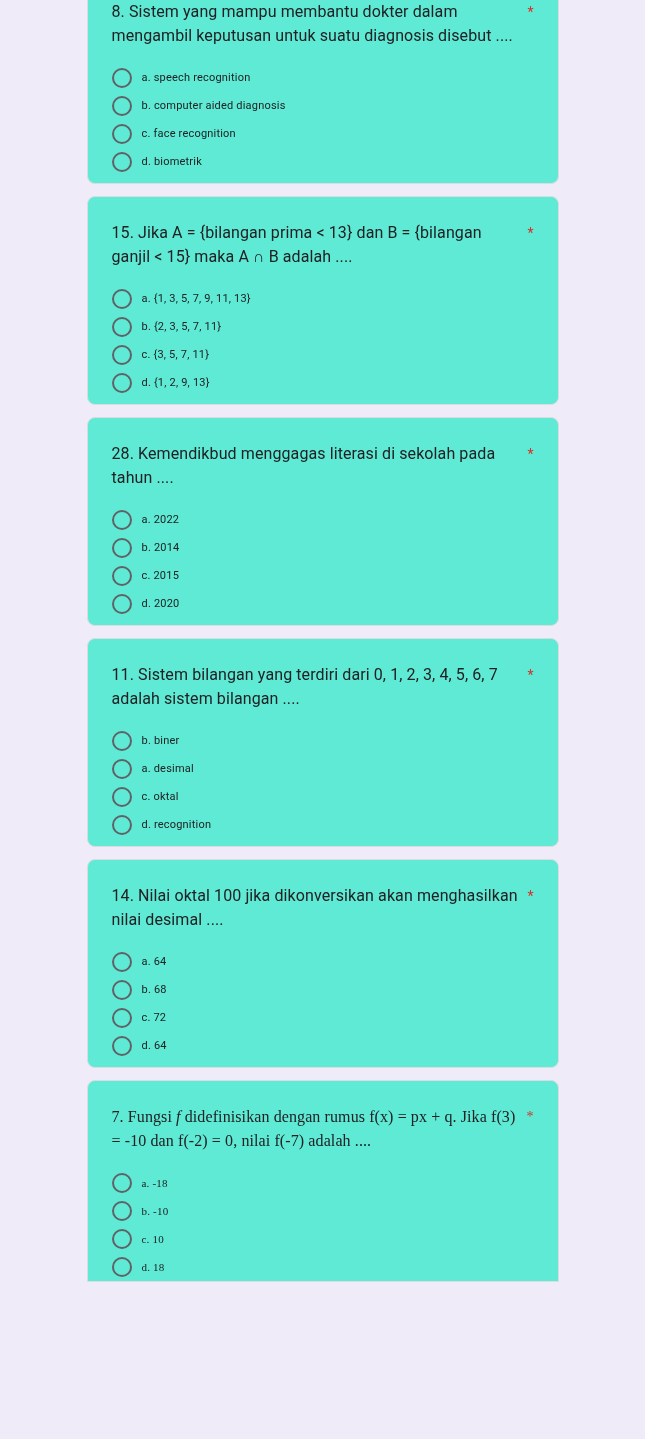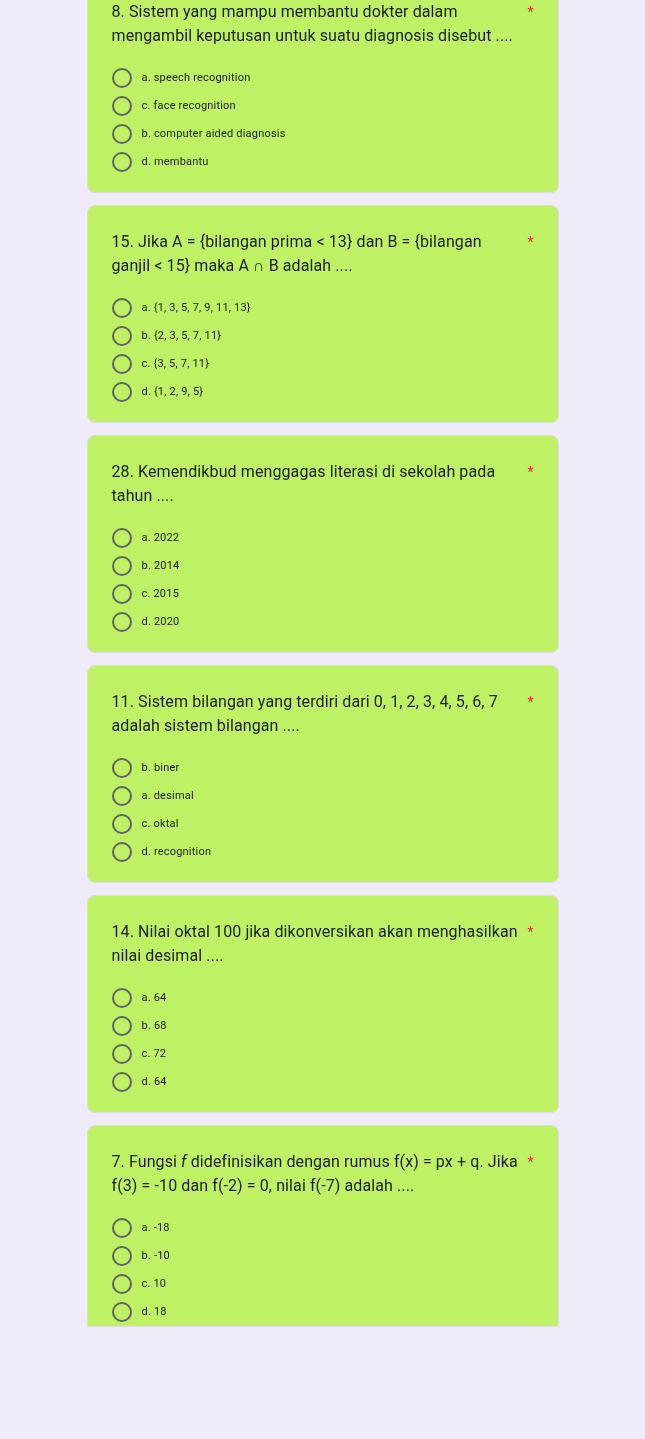--- a/index.html
+++ b/index.html
@@ -11,25 +11,25 @@
     background-color: #f0ebf8;
     font-family: Roboto, Arial, sans-serif;
     color: #202124;
     padding: 0;
   }
   .container {
     width: 472px;
     margin: 0 auto;
   }
   .card {
-    background: #bef264;
+    background: #5eead4;
     border: 1px solid #dadce0;
     border-radius: 8px;
     margin-bottom: 12px;
-    padding: 24px 24px 16px 24px;
+    padding: 24px 24px 7px 24px;
     overflow: hidden;
   }
   .card:first-child {
     border-top: none;
     border-top-left-radius: 0;
     border-top-right-radius: 0;
     margin-top: 0;
     padding-top: 0;
   }
   .question-header {
@@ -89,29 +89,29 @@
       <div class="question-text">8. Sistem yang mampu membantu dokter dalam mengambil keputusan untuk suatu diagnosis disebut ....</div>
       <div class="required">*</div>
     </div>
     <div class="options">
       <label class="option">
         <span class="radio-icon"></span>
         <span class="option-label">a. speech recognition</span>
       </label>
       <label class="option">
         <span class="radio-icon"></span>
+        <span class="option-label">b. computer aided diagnosis</span>
+      </label>
+      <label class="option">
+        <span class="radio-icon"></span>
         <span class="option-label">c. face recognition</span>
       </label>
       <label class="option">
         <span class="radio-icon"></span>
-        <span class="option-label">b. computer aided diagnosis</span>
-      </label>
-      <label class="option">
-        <span class="radio-icon"></span>
-        <span class="option-label">d. membantu</span>
+        <span class="option-label">d. biometrik</span>
       </label>
     </div>
   </div>
 
   <div class="card">
     <div class="question-header">
       <div class="question-text">15. Jika A = {bilangan prima &lt; 13} dan B = {bilangan ganjil &lt; 15} maka A ∩ B adalah ....</div>
       <div class="required">*</div>
     </div>
     <div class="options">
@@ -122,21 +122,21 @@
       <label class="option">
         <span class="radio-icon"></span>
         <span class="option-label">b. {2, 3, 5, 7, 11}</span>
       </label>
       <label class="option">
         <span class="radio-icon"></span>
         <span class="option-label">c. {3, 5, 7, 11}</span>
       </label>
       <label class="option">
         <span class="radio-icon"></span>
-        <span class="option-label">d. {1, 2, 9, 5}</span>
+        <span class="option-label">d. {1, 2, 9, 13}</span>
       </label>
     </div>
   </div>
 
   <div class="card">
     <div class="question-header">
       <div class="question-text">28. Kemendikbud menggagas literasi di sekolah pada tahun ....</div>
       <div class="required">*</div>
     </div>
     <div class="options">
@@ -202,21 +202,21 @@
         <span class="radio-icon"></span>
         <span class="option-label">c. 72</span>
       </label>
       <label class="option">
         <span class="radio-icon"></span>
         <span class="option-label">d. 64</span>
       </label>
     </div>
   </div>
 
-  <div class="card" style="margin-bottom:0;border-bottom-left-radius:0;border-bottom-right-radius:0;padding-bottom:0;">
+  <div class="card" style="margin-bottom:0;border-bottom-left-radius:0;border-bottom-right-radius:0;padding-bottom:0;font-family:Liberation Serif, serif;">
     <div class="question-header">
       <div class="question-text"><span>7. Fungsi </span><span class="italic">f</span><span> didefinisikan dengan rumus f(x) = px + q. Jika f(3) = -10 dan f(-2) = 0, nilai f(-7) adalah ....</span></div>
       <div class="required">*</div>
     </div>
     <div class="options">
       <label class="option">
         <span class="radio-icon"></span>
         <span class="option-label">a. -18</span>
       </label>
       <label class="option">

